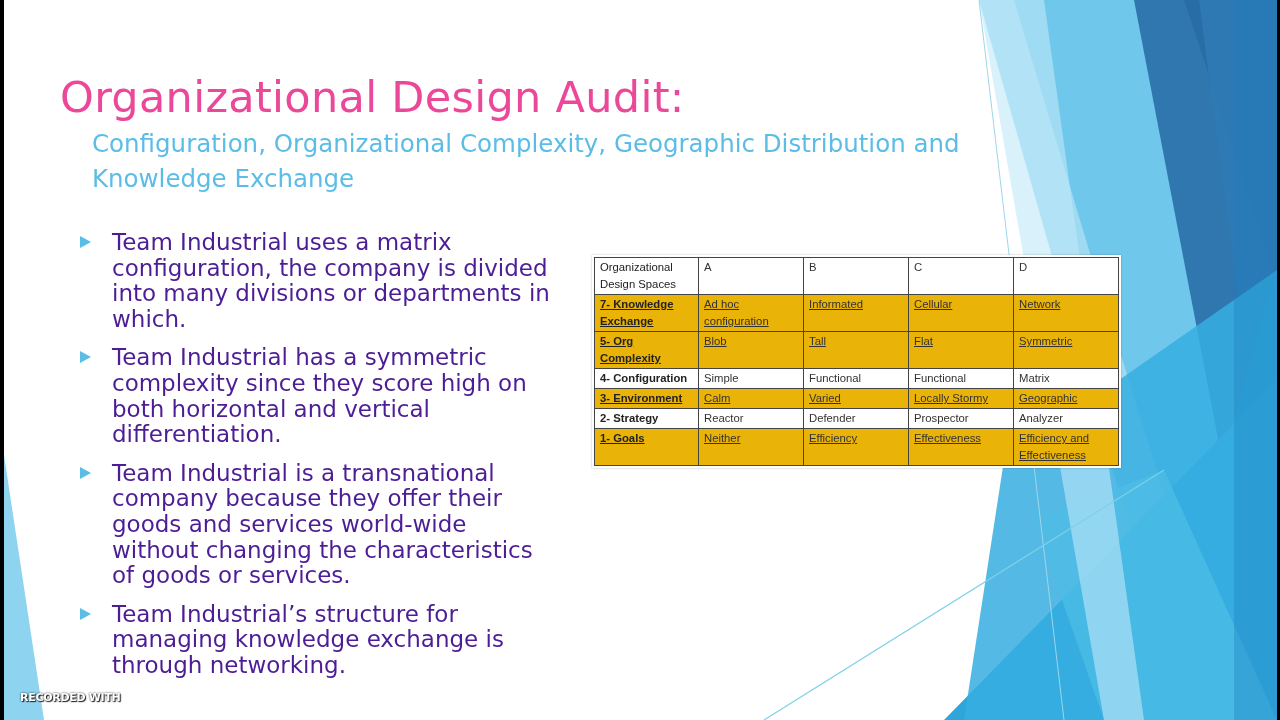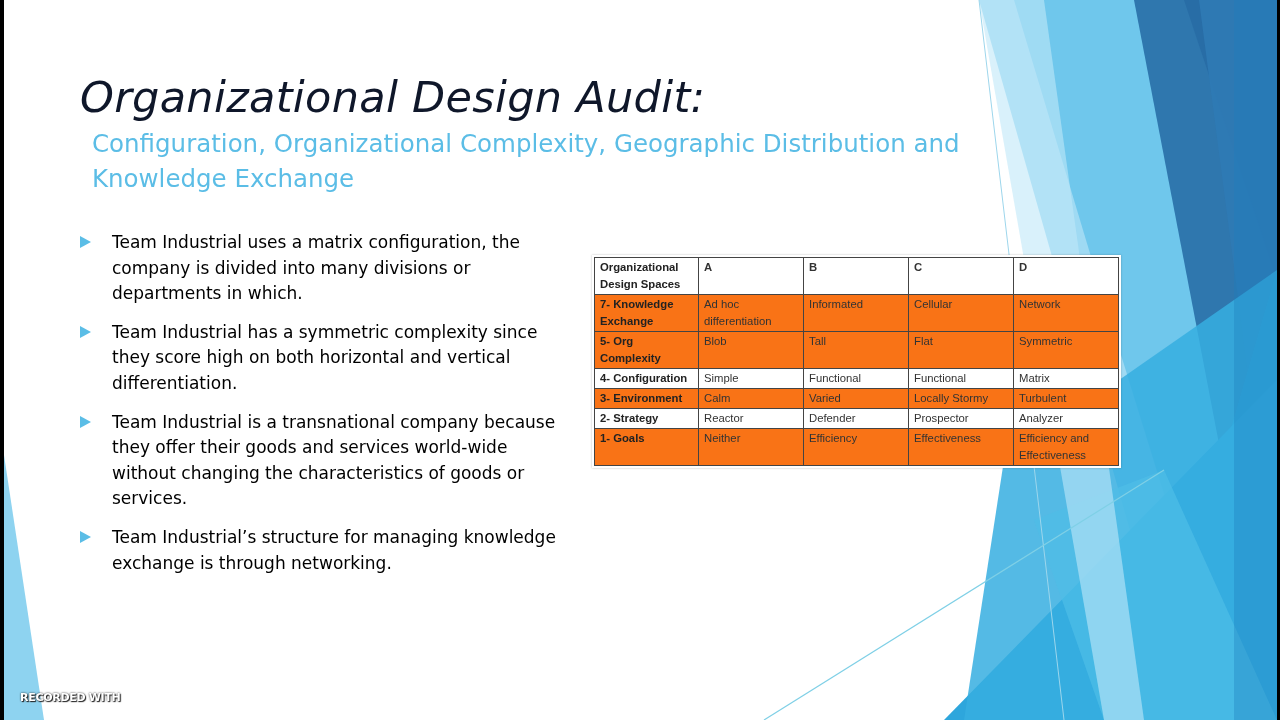--- a/index.html
+++ b/index.html
@@ -1,33 +1,33 @@
 <!DOCTYPE html>
 <html><head>
 <meta charset="utf-8">
 <style>
   html, body { margin:0; padding:0; }
   body { width:1280px; height:720px; overflow:hidden; background:#000; position:relative; font-family:"DejaVu Sans", sans-serif; }
   .slide { position:absolute; left:4px; top:0; width:1273px; height:720px; background:#fff; overflow:hidden; }
   .bg-svg { position:absolute; left:0; top:0; width:1273px; height:720px; }
-  .title { position:absolute; left:76px; top:72px; color:#0f172a; font-size:43px; line-height:50px; letter-spacing:0.3px; white-space:nowrap;font-style:italic; }
+  .title { position:absolute; left:56px; top:72px; color:#ec4899; font-size:43px; line-height:50px; letter-spacing:0.3px; white-space:nowrap; }
   .subtitle { position:absolute; left:88px; top:126px; width:900px; color:#5bbde6; font-size:24.5px; line-height:35px; }
   .bullets { position:absolute; left:72px; top:230px; width:480px; margin:0; padding:0; list-style:none; }
-  .bullet { position:relative; padding-left:36px; color:#000000; font-size:17px; line-height:25.6px; margin-bottom:13px; }
+  .bullet { position:relative; padding-left:36px; color:#4c1d95; font-size:23px; line-height:25.6px; margin-bottom:13px; }
   .bullet-icon { position:absolute; left:4px; top:6px; width:0; height:0; border-top:6.5px solid transparent; border-bottom:6.5px solid transparent; border-left:11px solid #5bbde6; }
   .table-wrap { position:absolute; left:588px; top:255px; background:#fff; padding:2px; box-shadow:0 0 2px rgba(0,0,0,0.25); }
   table { border-collapse:collapse; font-family:"Liberation Sans", sans-serif; font-size:11.3px; color:#333; }
   td { border:1.5px solid #444; padding:1px 5px 1px 5px; vertical-align:top; line-height:17px; }
   td.c0 { width:93px; font-weight:bold; color:#222; }
   td.cv { width:94px; }
-  tr.shade td { background:#f97316; }
+  tr.shade td { background:#eab308;text-decoration:underline; }
   tr.white td { background:#ffffff; }
   tr.tall td { height:33px; }
   tr.short td { height:16px; }
-  .hdr td { font-weight:bold; }
+  .hdr td { font-weight:normal; }
   .watermark { position:absolute; left:16px; top:691px; }
   .wm-small { font-family:"DejaVu Sans", sans-serif; font-weight:bold; font-size:11px; color:#fff; letter-spacing:-0.3px; text-shadow:0 0 2px #222, 1px 1px 1px #222; }
   .wm-row { display:flex; align-items:center; margin-top:16px; }
   .wm-big { font-family:"DejaVu Sans", sans-serif; font-weight:bold; font-size:17px; color:#fff; text-shadow:0 0 2px #222, 1px 1px 1px #222; letter-spacing:0.3px; }
   .wm-logo { width:30px; height:30px; border-radius:50%; background:#fff; border:3px solid #3a6d96; box-sizing:border-box; display:flex; align-items:center; justify-content:center; margin:0 4px 0 6px; }
   .wm-dot { width:14px; height:14px; border-radius:50%; background:#4a9ad4; }
 </style>
 </head>
 <body>
 
@@ -78,21 +78,21 @@
       <tbody>
           <tr class="white tall hdr">
         <td class="c0">Organizational Design Spaces</td>
         <td class="cv">A</td>
         <td class="cv">B</td>
         <td class="cv">C</td>
         <td class="cv">D</td>
       </tr>
       <tr class="shade tall">
         <td class="c0">7- Knowledge Exchange</td>
-        <td class="cv">Ad hoc differentiation</td>
+        <td class="cv">Ad hoc configuration</td>
         <td class="cv">Informated</td>
         <td class="cv">Cellular</td>
         <td class="cv">Network</td>
       </tr>
       <tr class="shade short">
         <td class="c0">5- Org Complexity</td>
         <td class="cv">Blob</td>
         <td class="cv">Tall</td>
         <td class="cv">Flat</td>
         <td class="cv">Symmetric</td>
@@ -102,21 +102,21 @@
         <td class="cv">Simple</td>
         <td class="cv">Functional</td>
         <td class="cv">Functional</td>
         <td class="cv">Matrix</td>
       </tr>
       <tr class="shade short">
         <td class="c0">3- Environment</td>
         <td class="cv">Calm</td>
         <td class="cv">Varied</td>
         <td class="cv">Locally Stormy</td>
-        <td class="cv">Turbulent</td>
+        <td class="cv">Geographic</td>
       </tr>
       <tr class="white short">
         <td class="c0">2- Strategy</td>
         <td class="cv">Reactor</td>
         <td class="cv">Defender</td>
         <td class="cv">Prospector</td>
         <td class="cv">Analyzer</td>
       </tr>
       <tr class="shade tall">
         <td class="c0">1- Goals</td>

